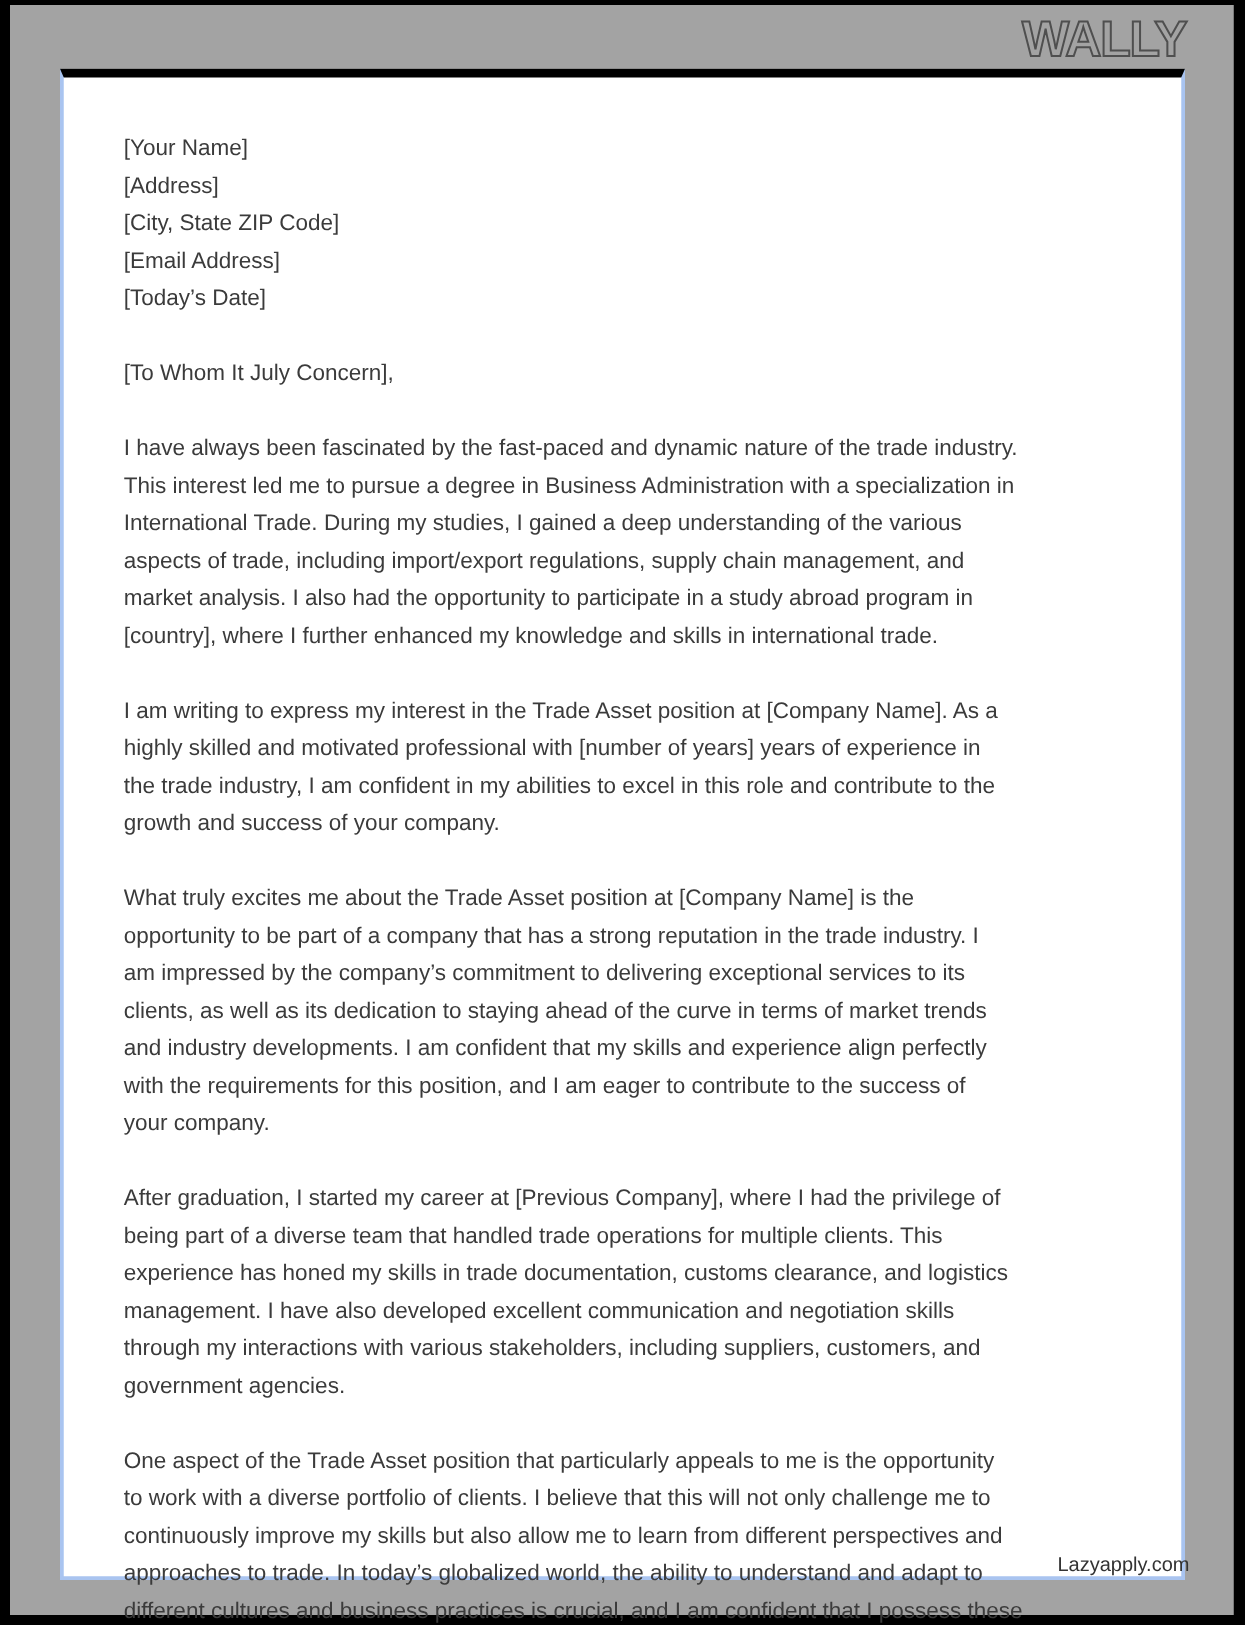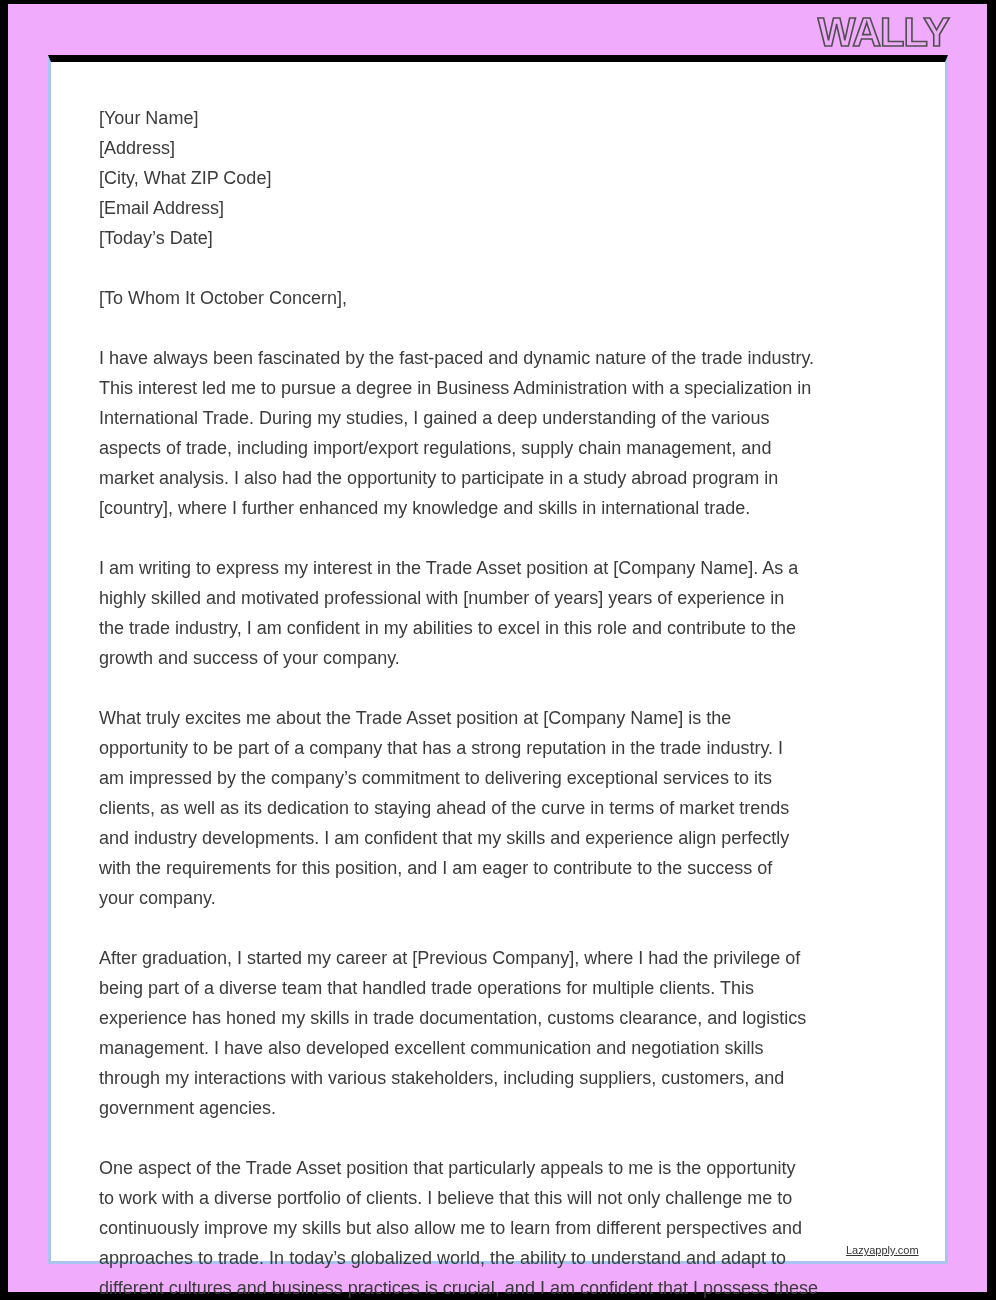--- a/index.html
+++ b/index.html
@@ -13,21 +13,21 @@
     background: #000000; 
     font-family: "Liberation Sans", "DejaVu Sans", sans-serif;
     overflow: hidden;
   }
   .page {
     position: absolute;
     left: 8px;
     top: 4px;
     width: 979px;
     height: 1288px;
-    background: #f0abfc; 
+    background: #a3a3a3; 
   }
   .logo {
     position: absolute;
     top: 6px;
     right: 38px;
     font-size: 40px;
     font-weight: bold;
     letter-spacing: -1px;
     color: transparent;
     -webkit-text-stroke: 1.6px #4f4f4f; 
@@ -52,43 +52,42 @@
     color: #3b3b3b;
   }
   .block {
     white-space: pre-line; 
     margin: 0 0 30px 0;
   }
   .watermark {
     position: absolute;
     left: 838px;
     top: 1240px;
-    font-size: 11px;
+    font-size: 16px;
     color: #333333;
     z-index: 3;
-    text-decoration: underline;
   }
 </style>
 </head>
 <body>
 
 <div class="page">
 
   <div class="logo">WALLY</div>
 
   <div class="doc">
     <div class="letter">
 
       <div class="block">[Your Name]
 [Address]
-[City, What ZIP Code]
+[City, State ZIP Code]
 [Email Address]
 [Today’s Date]</div>
 
-      <div class="block">[To Whom It October Concern],</div>
+      <div class="block">[To Whom It July Concern],</div>
 
       <div class="block">I have always been fascinated by the fast-paced and dynamic nature of the trade industry.
 This interest led me to pursue a degree in Business Administration with a specialization in
 International Trade. During my studies, I gained a deep understanding of the various
 aspects of trade, including import/export regulations, supply chain management, and
 market analysis. I also had the opportunity to participate in a study abroad program in
 [country], where I further enhanced my knowledge and skills in international trade.</div>
 
       <div class="block">I am writing to express my interest in the Trade Asset position at [Company Name]. As a
 highly skilled and motivated professional with [number of years] years of experience in

